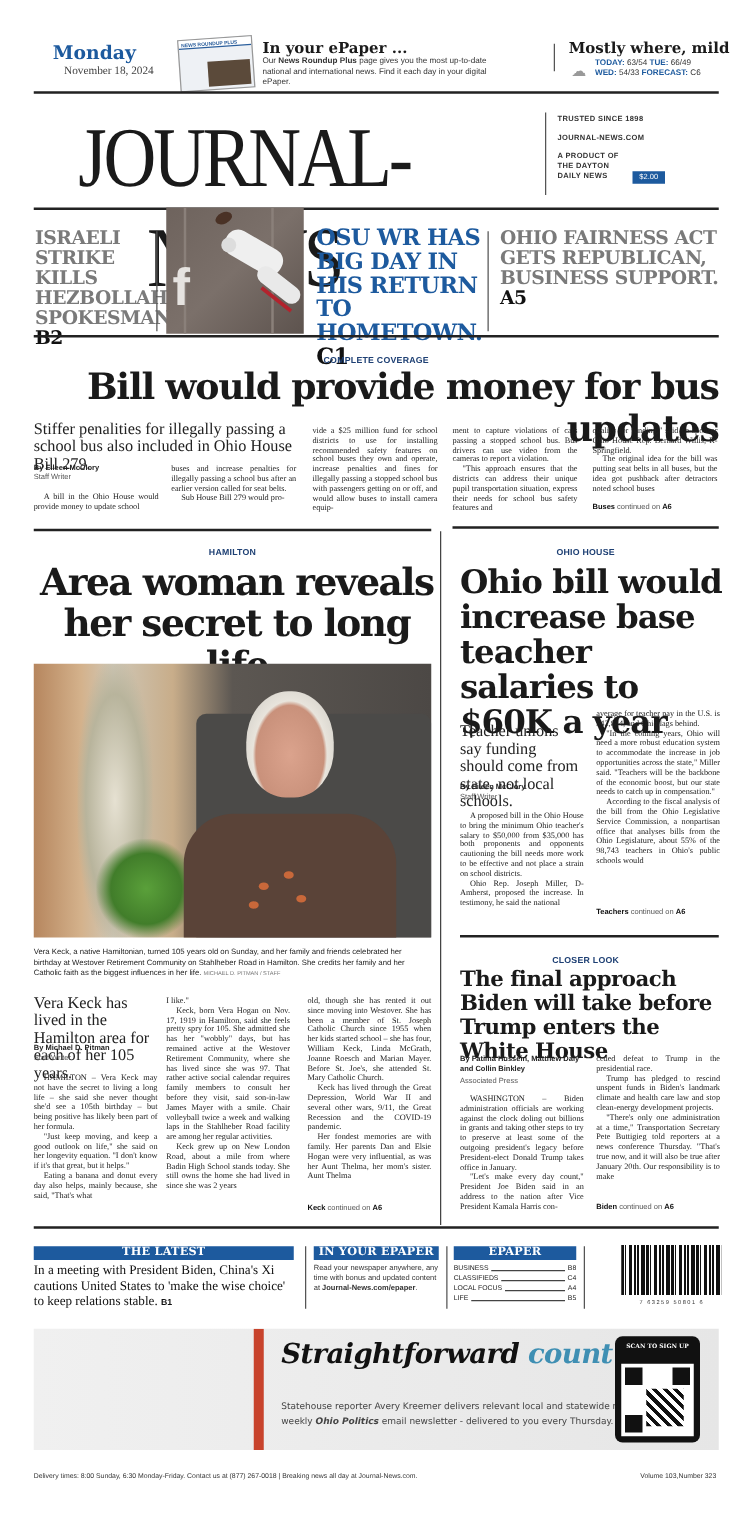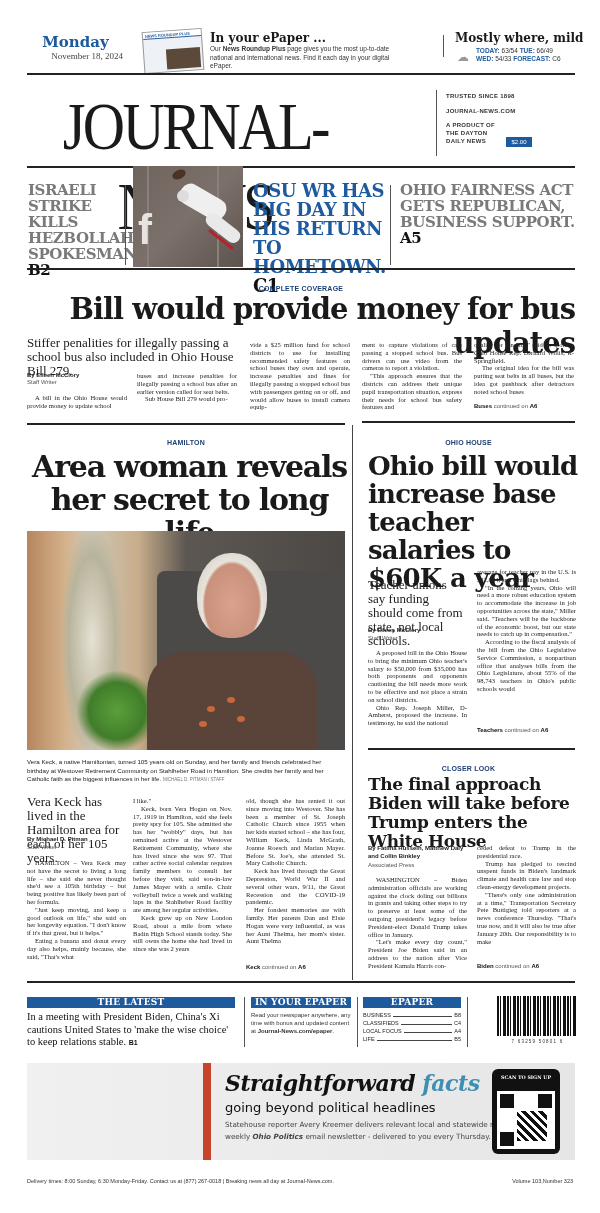--- a/index.html
+++ b/index.html
@@ -274,22 +274,21 @@
       <span>B5</span>
     </div>
 </div>
 <div class="vsep" style="left:467px;top:997px;height:50px"></div>
 
 <div class="abs barcode"></div>
 <div class="abs bcnum">7  63259 50801  6</div>
 
 <div class="abs ad">
   <div class="ad-redbar"></div>
-  <div class="ad-title"><span style="color:#111">Straightforward </span><span>facts</span></div>
-  <div class="ad-sub">going beyond political headlines</div>
+  <div class="ad-title"><span style="color:#111">Straightforward </span><span>count</span></div>
   <div class="ad-body"><span>Statehouse reporter Avery Kreemer delivers relevant local and statewide news in his weekly </span><b><i>Ohio Politics</i></b><span> email newsletter - delivered to you every Thursday.</span></div>
   <div class="qr">
     <div class="lbl">SCAN TO SIGN UP</div>
     <div class="code"></div>
   </div>
 </div>
 
 <div class="abs foot" style="left:27px;top:1178px">Delivery times: 8:00 Sunday, 6:30 Monday-Friday. Contact us at (877) 267-0018 | Breaking news all day at Journal-News.com.</div>
 <div class="abs foot" style="right:27px;top:1178px">Volume 103,Number 323</div>
 

